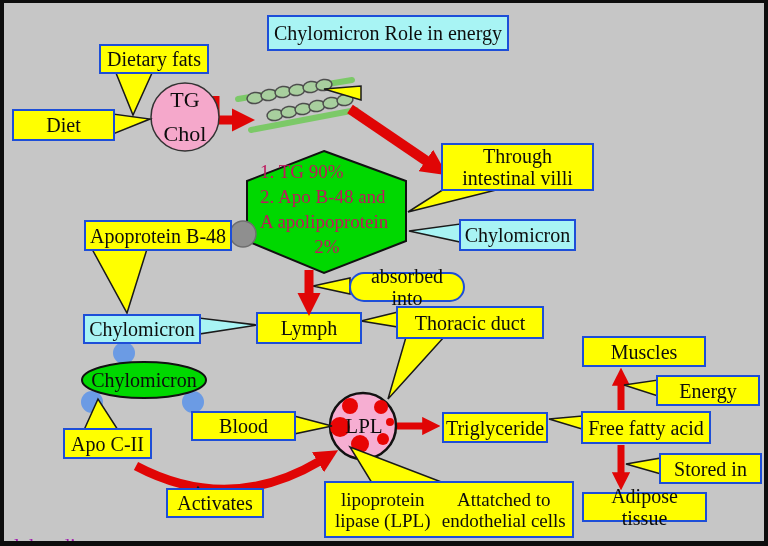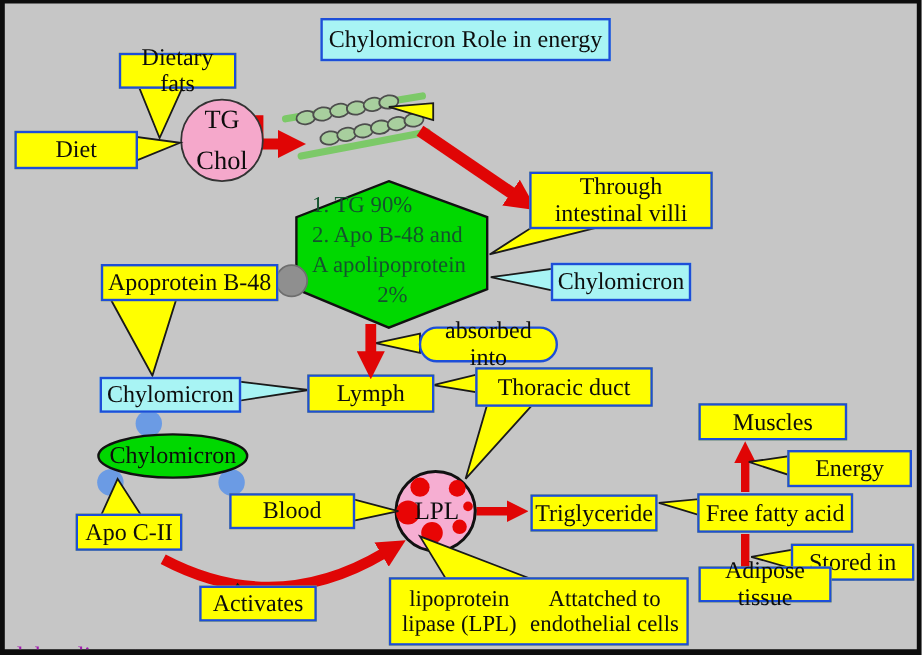--- a/index.html
+++ b/index.html
@@ -16,21 +16,21 @@
     position:absolute;z-index:4;background:#ffff00;border:2px solid #1d4ed8;
     color:#0d0d0d;font-size:20px;line-height:22px;display:flex;align-items:center;
     justify-content:center;text-align:center;box-sizing:border-box;padding:0 2px;
   }
   .cyan{background:#a8f4f4;}
   .small{font-size:19px;line-height:21px;}
   .flexcol{flex-direction:row;}
   .overtext{position:absolute;z-index:5;color:#0d0d0d;text-align:center;
     transform:translate(-50%,-50%);white-space:nowrap;pointer-events:none;}
   #hex-text{position:absolute;z-index:5;left:248px;top:156px;width:150px;
-    font-size:19px;line-height:25px;color:#14532d;pointer-events:none;}
+    font-size:19px;line-height:25px;color:#be185d;pointer-events:none;}
   .hex-line{display:block;text-align:left;padding-left:8px;}
   .hex-line.center{text-align:center;padding-left:0;}
   #watermark{position:absolute;z-index:5;left:10px;top:503px;font-size:21px;color:#a21caf;margin-top:28px;}
   .z5{z-index:5}
 </style>
 </head>
 <body>
 
 <div id="canvas">
 
@@ -119,42 +119,42 @@
   <svg class="layer z5">
     <defs>
       <marker id="ah5" viewBox="0 0 10 10" refX="1" refY="5" markerWidth="2.6" markerHeight="2.6" orient="auto" markerUnits="strokeWidth">
         <path d="M0,0 L10,5 L0,10 z" fill="#e00505"></path>
       </marker>
     </defs>
     <path d="M305,267 L305,292" fill="none" stroke="#e00505" stroke-width="9" marker-end="url(#ah5)"></path>
   </svg>
 
   <div class="box cyan" style="left:263px;top:12px;width:242px;height:36px;">Chylomicron Role in energy</div>
-  <div class="box" style="left:95px;top:41px;width:98px;height:30px;">Dietary fats</div>
+  <div class="box" style="left:95px;top:41px;width:110px;height:30px;">Dietary fats</div>
   <div class="box" style="left:8px;top:106px;width:103px;height:32px;">Diet</div>
   <div class="box" style="left:437px;top:140px;width:153px;height:48px;">Through intestinal villi</div>
   <div class="box cyan" style="left:455px;top:216px;width:117px;height:32px;">Chylomicron</div>
   <div class="box" style="left:345px;top:269px;width:116px;height:30px;border-radius:15px;">absorbed into</div>
   <div class="box" style="left:252px;top:309px;width:106px;height:32px;">Lymph</div>
   <div class="box" style="left:392px;top:303px;width:148px;height:33px;">Thoracic duct</div>
   <div class="box" style="left:80px;top:217px;width:148px;height:31px;">Apoprotein B-48</div>
   <div class="box cyan" style="left:79px;top:311px;width:118px;height:30px;">Chylomicron</div>
   <div class="box" style="left:59px;top:425px;width:89px;height:31px;">Apo C-II</div>
   <div class="box" style="left:187px;top:408px;width:105px;height:30px;">Blood</div>
   <div class="box" style="left:162px;top:485px;width:98px;height:30px;">Activates</div>
   <div class="box small flexcol" style="left:320px;top:478px;width:250px;height:57px;">
     <span>lipoprotein lipase (LPL)</span>
     <span>Attatched to endothelial cells</span>
   </div>
   <div class="box" style="left:438px;top:409px;width:106px;height:31px;">Triglyceride</div>
   <div class="box" style="left:577px;top:408px;width:130px;height:33px;">Free fatty acid</div>
   <div class="box" style="left:578px;top:333px;width:124px;height:31px;">Muscles</div>
   <div class="box" style="left:652px;top:372px;width:104px;height:31px;">Energy</div>
   <div class="box" style="left:655px;top:450px;width:103px;height:31px;">Stored in</div>
-  <div class="box" style="left:578px;top:469px;width:111px;height:30px;">Adipose tissue</div>
+  <div class="box" style="left:578px;top:489px;width:125px;height:30px;">Adipose tissue</div>
 
   <div class="overtext" style="left:181px;top:97px;font-size:22px;">TG</div>
   <div class="overtext" style="left:181px;top:131px;font-size:22px;">Chol</div>
   <div id="hex-text">
     <span class="hex-line">1. TG 90%</span>
     <span class="hex-line">2. Apo B-48 and</span>
     <span class="hex-line">A apolipoprotein</span>
     <span class="hex-line center">2%</span>
   </div>
   <div class="overtext" style="left:140px;top:377px;font-size:20px;">Chylomicron</div>

